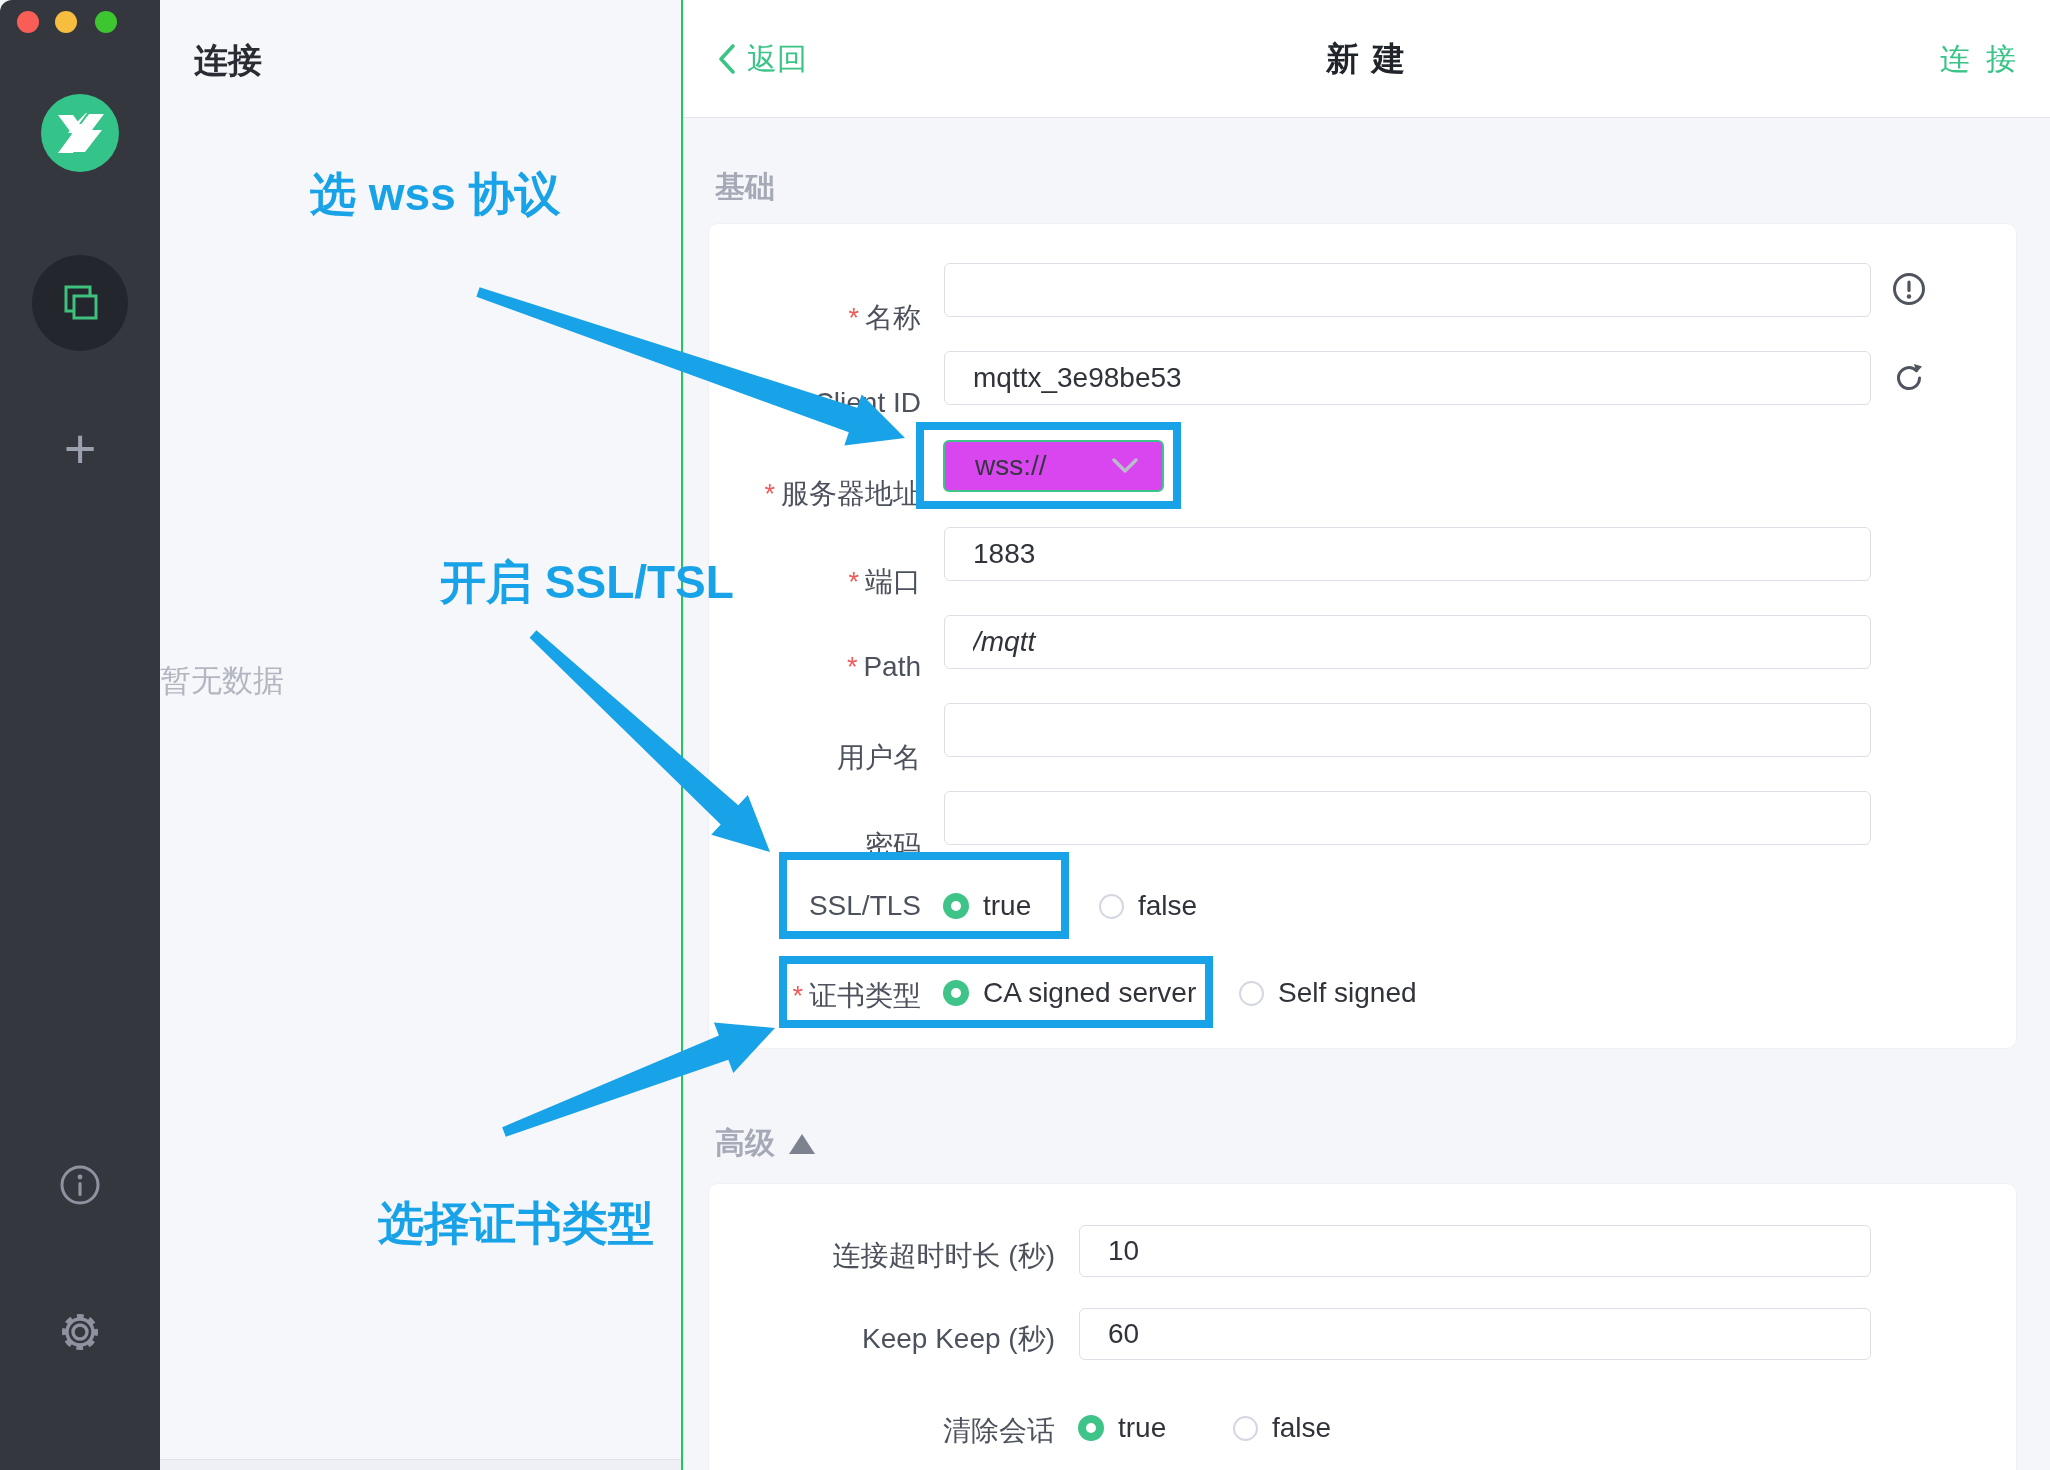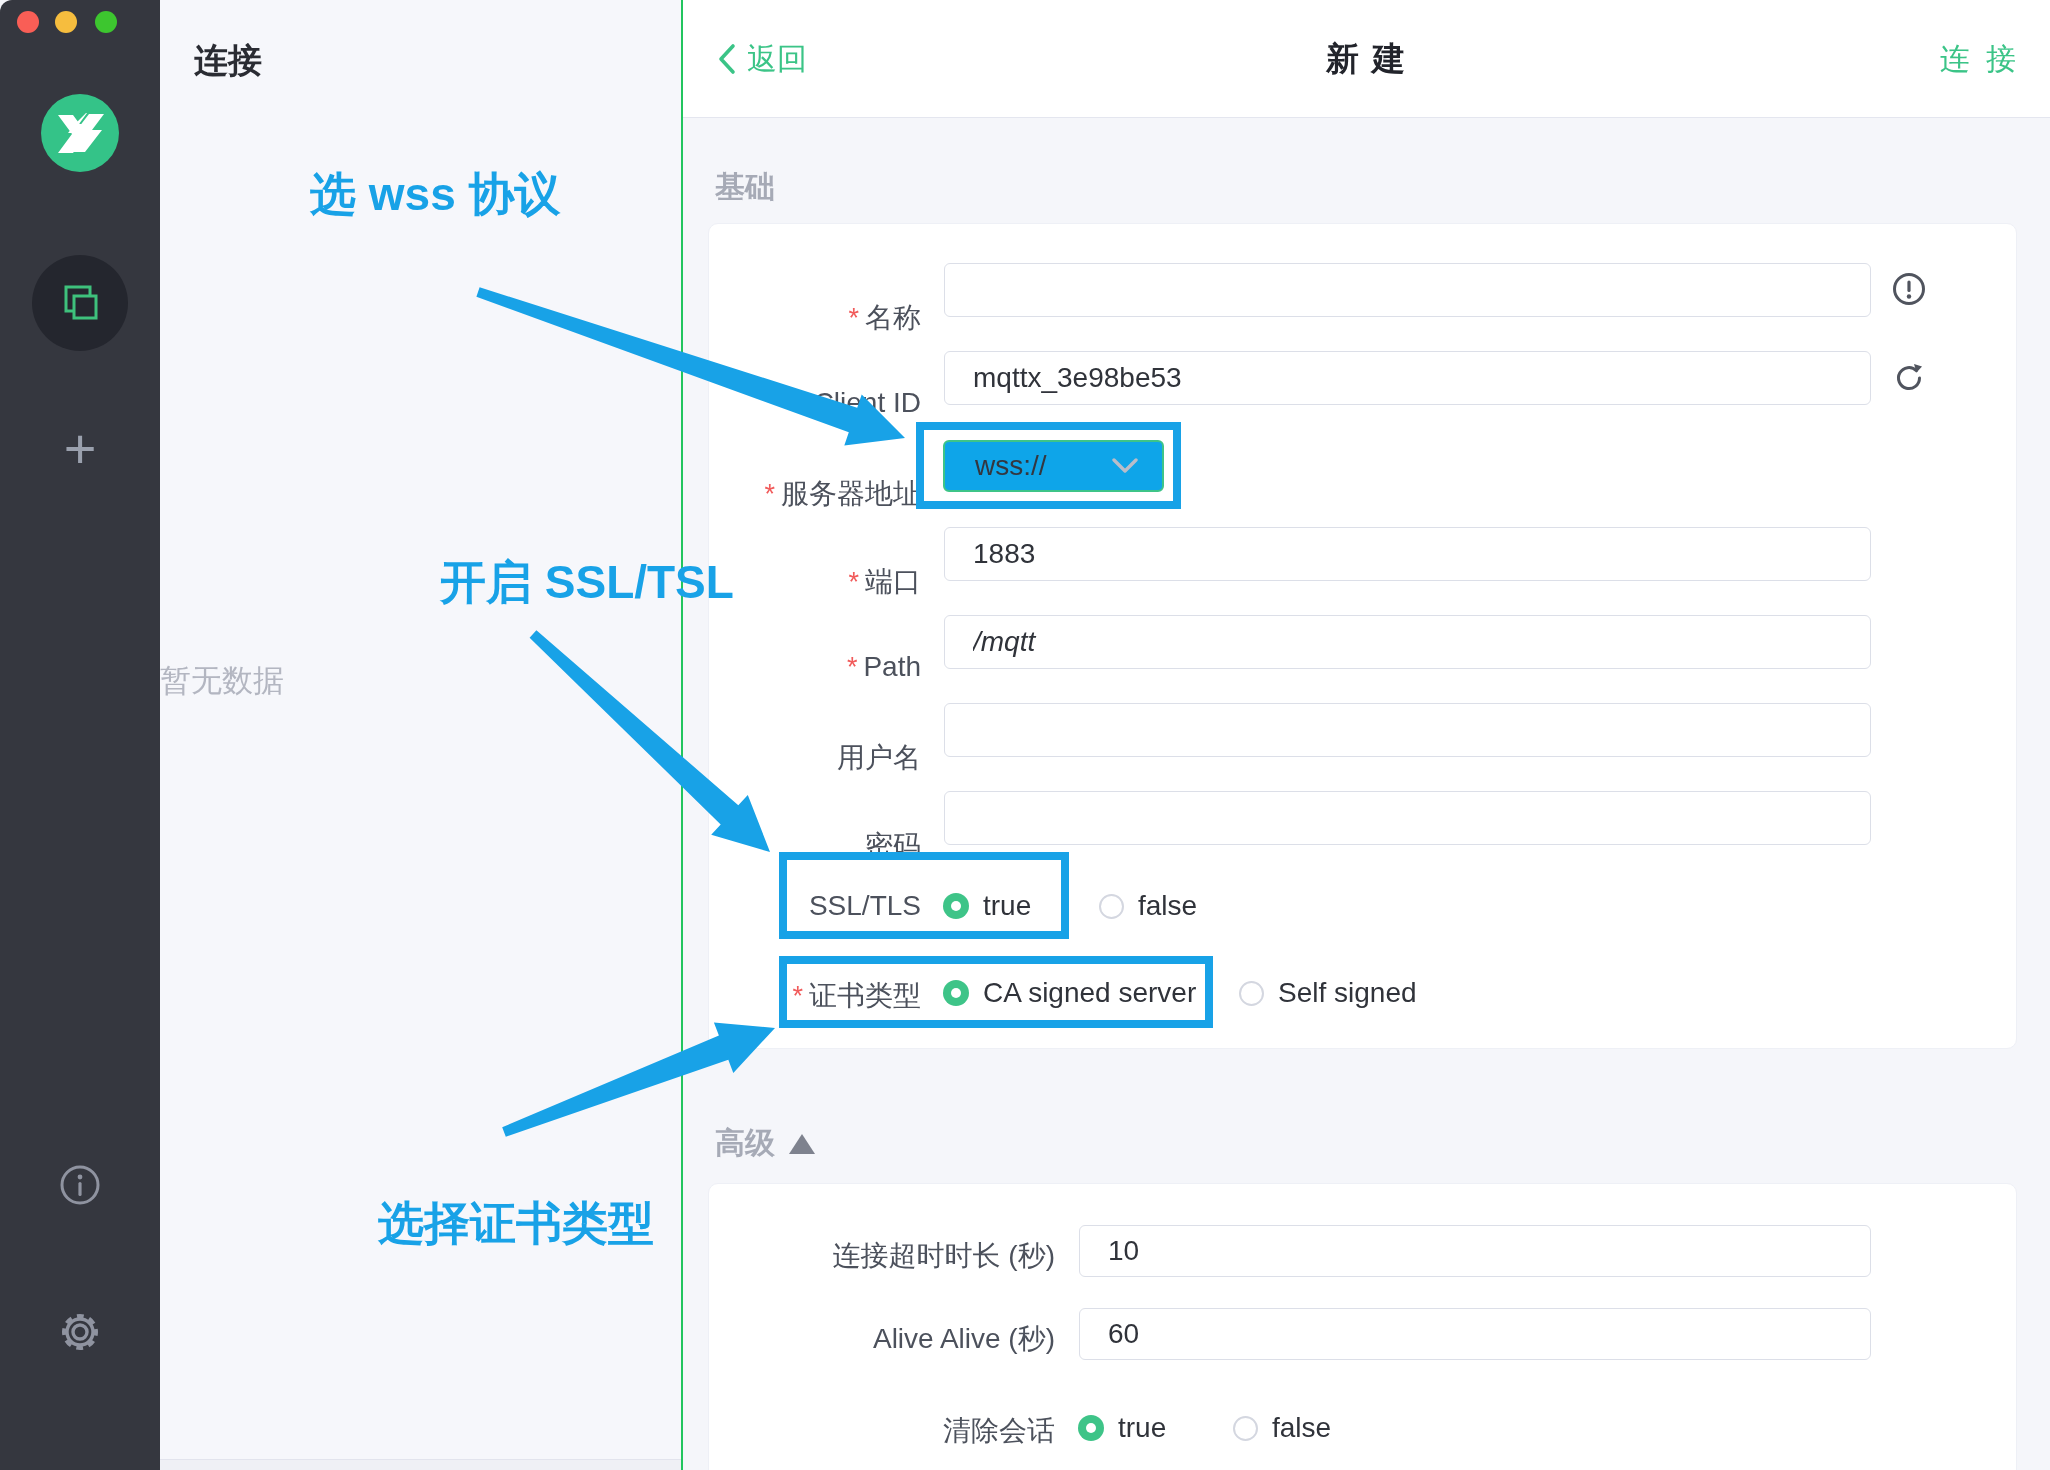--- a/index.html
+++ b/index.html
@@ -42,21 +42,21 @@
   .card{position:absolute;background:#ffffff;border:1px solid #eef0f6;border-radius:10px;box-sizing:border-box;}
   .card1{left:708px;top:223px;width:1309px;height:826px;}
   .card2{left:708px;top:1183px;width:1309px;height:300px;}
   
   .flabel{position:absolute;width:212px;left:0;text-align:right;font-size:28px;color:#4c515c;white-space:nowrap;}
   .flabel.wide{width:346px;}
   .req{color:#f15b5b;margin-right:6px;font-size:27px;}
   .tinput{position:absolute;height:54px;border:1px solid #dcdfe8;border-radius:6px;background:#fff;box-sizing:border-box;font-size:28px;color:#30333a;padding:0 28px;outline:none;font-family:inherit;width:927px;left:235px;}
   .tinput.adv{left:370px;width:792px;height:52px;}
   .hl-box{position:absolute;border:8px solid #18a2e7;box-sizing:border-box;z-index:20;}
-  .proto-select{position:absolute;left:234px;width:221px;height:52px;border:2px solid #3ec488;border-radius:6px;background:#0ea5e9;box-sizing:border-box;display:flex;align-items:center;justify-content:space-between;padding:0 24px 0 30px;font-size:28px;color:#34373f;}
+  .proto-select{position:absolute;left:234px;width:221px;height:52px;border:2px solid #3ec488;border-radius:6px;background:#d946ef;box-sizing:border-box;display:flex;align-items:center;justify-content:space-between;padding:0 24px 0 30px;font-size:28px;color:#34373f;}
   .host-input{left:479px;width:683px;border:2px solid #3ec488;}
   .radio{display:inline-block;border-radius:50%;box-sizing:border-box;vertical-align:middle;}
   .radio.on{width:26px;height:26px;background:#3ec488;position:relative;}
   .radio.on::after{content:"";position:absolute;left:8px;top:8px;width:10px;height:10px;border-radius:50%;background:#fff;}
   .radio.off{width:25px;height:25px;background:#fff;border:2px solid #d4d7e0;}
   .radio-row{position:absolute;display:flex;align-items:center;gap:14px;font-size:28px;color:#30333a;}
   .gray-icon{position:absolute;color:#50545e;}
 </style>
 </head>
 <body>
@@ -221,21 +221,21 @@
 </div>
 
 <div class="card card2">
 
   <div class="flabel wide" style="top:53px;">
     <span>连接超时时长 (秒)</span>
   </div>
   <input class="tinput adv" style="top: 41px;" readonly="" value="10">
 
   <div class="flabel wide" style="top:136px;">
-    <span>Alive Alive (秒)</span>
+    <span>Keep Keep (秒)</span>
   </div>
   <input class="tinput adv" style="top: 124px;" readonly="" value="60">
 
   <div class="flabel wide" style="top:228px;">
     <span>清除会话</span>
   </div>
   <div class="radio-row" style="left:369px;top:228px;">
     <span class="radio on"></span>
     <span>true</span>
   </div>

